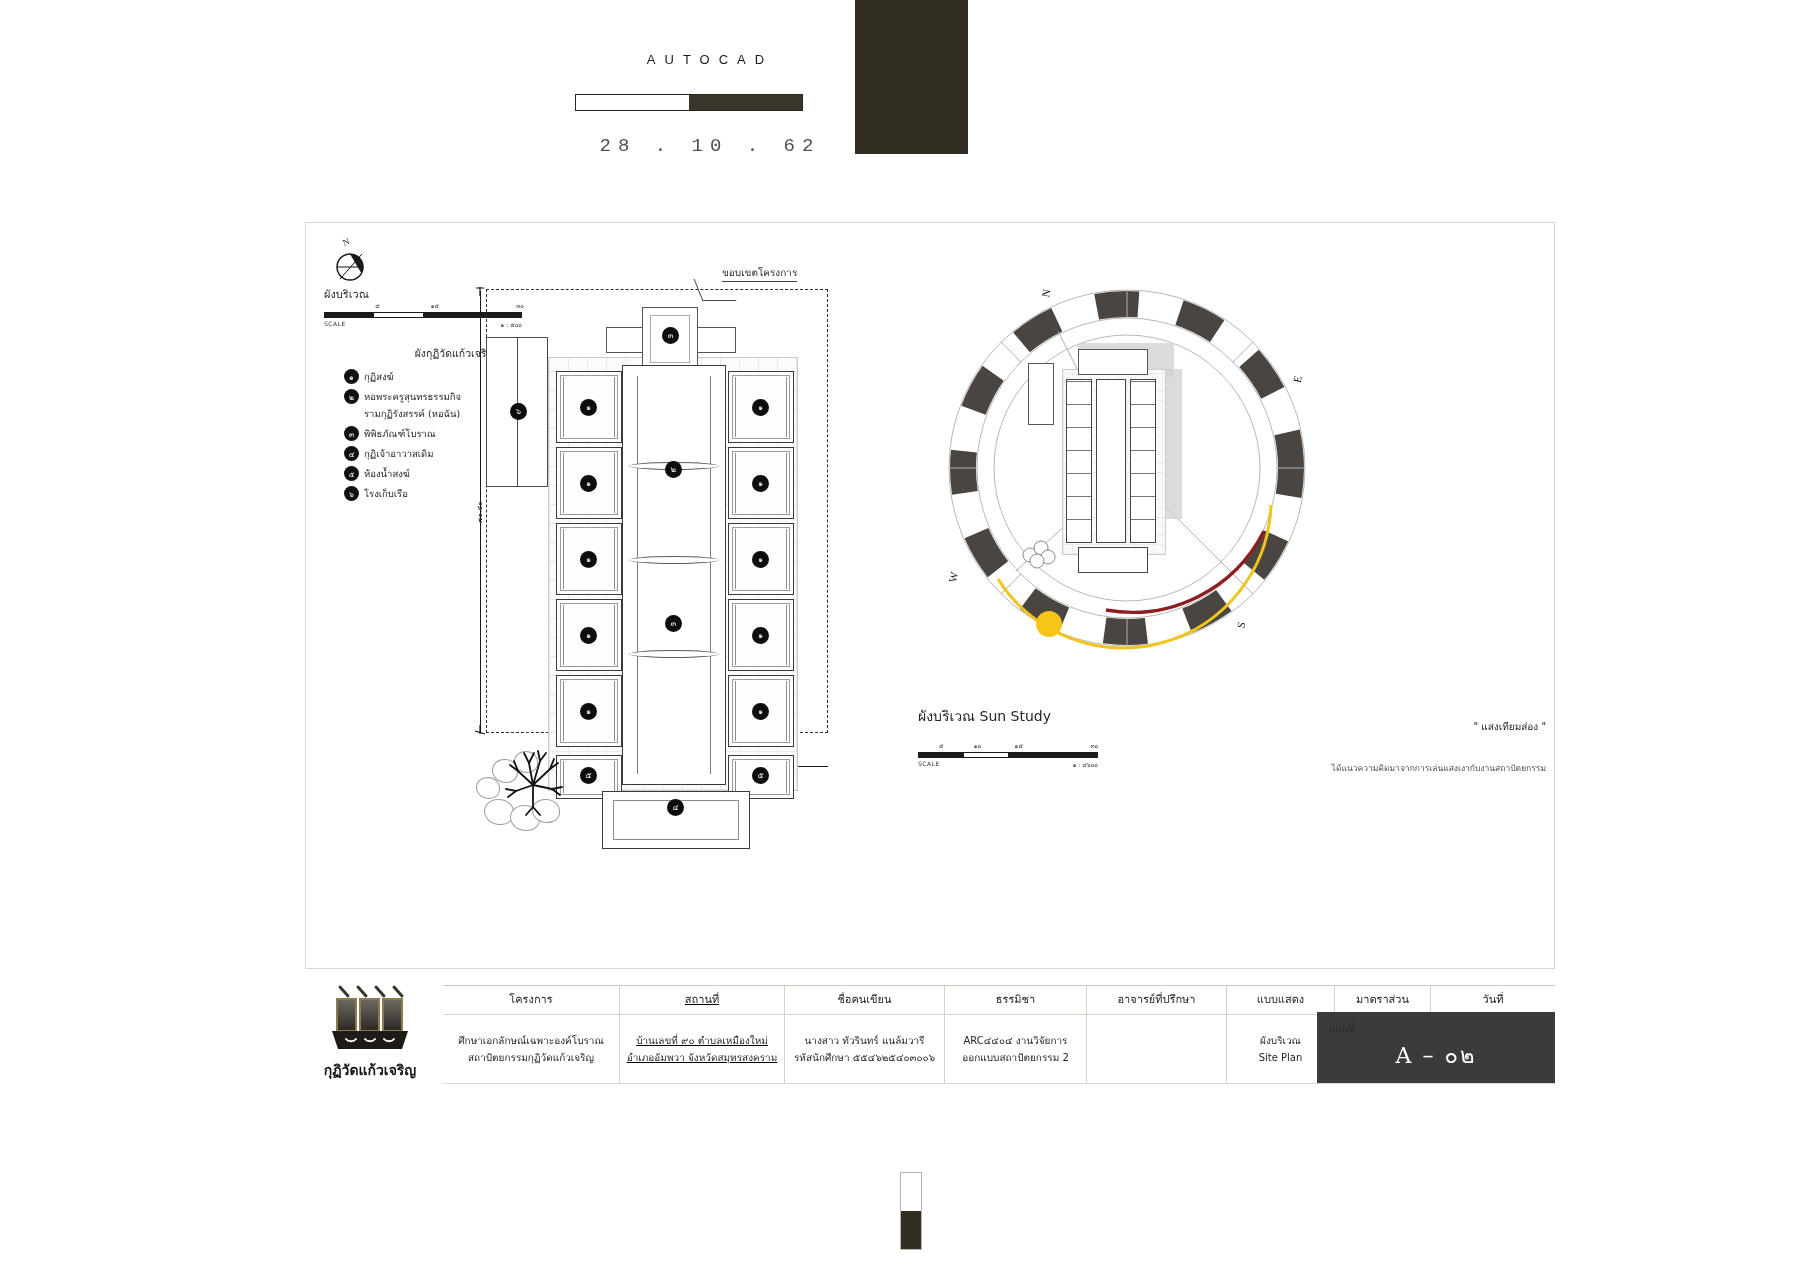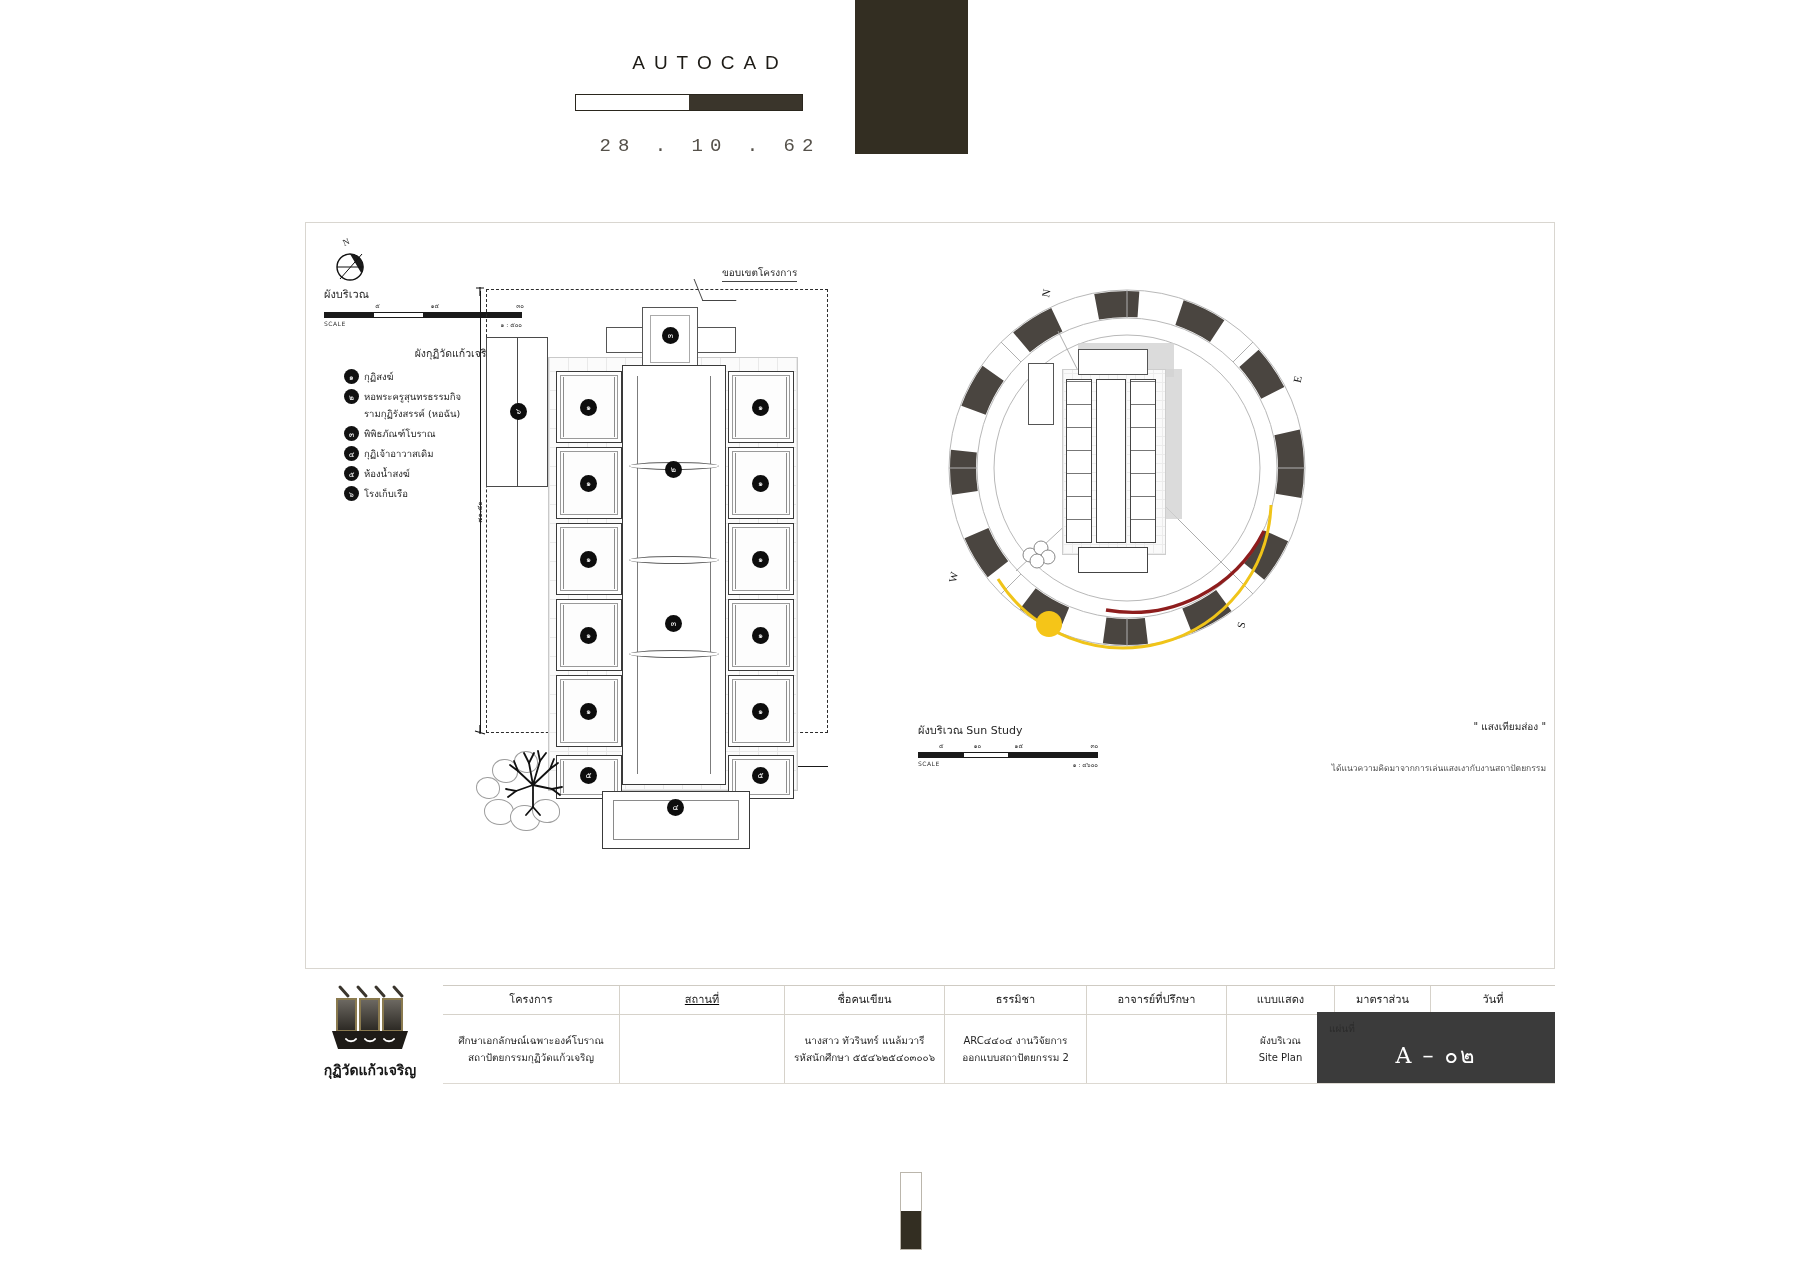--- a/index.html
+++ b/index.html
@@ -8,21 +8,21 @@
     background: #ffffff;
     font-family: "DejaVu Sans", "Liberation Sans", sans-serif;
     overflow: hidden;
   }
   #board { position: relative; width: 1800px; height: 1273px; background: #fff; }
 
   
   .hdr-title {
     position: absolute; left: 560px; top: 52px; width: 300px;
     text-align: center;
-    font-size: 19px; letter-spacing: 9px; color: #1d1b16;
+    font-size: 13px; letter-spacing: 9px; color: #1d1b16;
     font-family: "Liberation Sans", sans-serif;
   }
   .hdr-bar {
     position: absolute; left: 575px; top: 94px; width: 228px; height: 17px;
     display: flex; border: 1px solid #2a261d;
   }
   .hdr-bar .seg-l { flex: 1; background: #ffffff; }
   .hdr-bar .seg-r { flex: 1; background: #3a352b; }
   .hdr-date {
     position: absolute; left: 560px; top: 135px; width: 300px;
@@ -201,21 +201,21 @@
     position: absolute; background: #d2d2d2; opacity: .8;
   }
   .sun-dot {
     position: absolute; width: 26px; height: 26px; border-radius: 50%;
     background: #f5c518; z-index: 7;
   }
   .dirlbl {
     position: absolute; font-size: 11px; color: #1a1a1a;
     font-family: "Liberation Serif", serif;
   }
-  .sun-caption { position: absolute; left: 612px; top: 498px; font-size: 11px; color: #262626; }
+  .sun-caption { position: absolute; left: 612px; top: 482px; font-size: 14px; color: #262626; }
   .sun-note-t {
     position: absolute; right: 8px; top: 496px; font-size: 10px; color: #232323;
   }
   .sun-note-b {
     position: absolute; right: 8px; top: 538px; font-size: 8.5px; color: #4a4a4a;
   }
 
   
   .tblock {
     position: absolute; left: 305px; top: 985px; width: 1250px; height: 112px;
@@ -553,20 +553,24 @@
       <div class="tb-cell" style="flex: 0 0 177px;">
         <div class="tb-hd caption-th">โครงการ</div>
         <div class="tb-bd caption-th">
           <span>ศึกษาเอกลักษณ์เฉพาะองค์โบราณ</span>
           <span>สถาปัตยกรรมกุฏิวัดแก้วเจริญ</span>
         </div>
       </div>
 
       <div class="tb-cell" style="flex: 0 0 165px; text-decoration: underline;">
         <div class="tb-hd caption-th">สถานที่</div>
+        <div class="tb-bd caption-th">
+          <span>บ้านเลขที่ ๙๐  ตำบลเหมืองใหม่</span>
+          <span>อำเภออัมพวา  จังหวัดสมุทรสงคราม</span>
+        </div>
       </div>
 
       <div class="tb-cell" style="flex: 0 0 160px;">
         <div class="tb-hd caption-th">ชื่อคนเขียน</div>
         <div class="tb-bd caption-th">
           <span>นางสาว ทัวรินทร์ แนล้มวารี</span>
           <span>รหัสนักศึกษา ๕๕๔๖๒๕๔๐๓๐๐๖</span>
         </div>
       </div>
 

